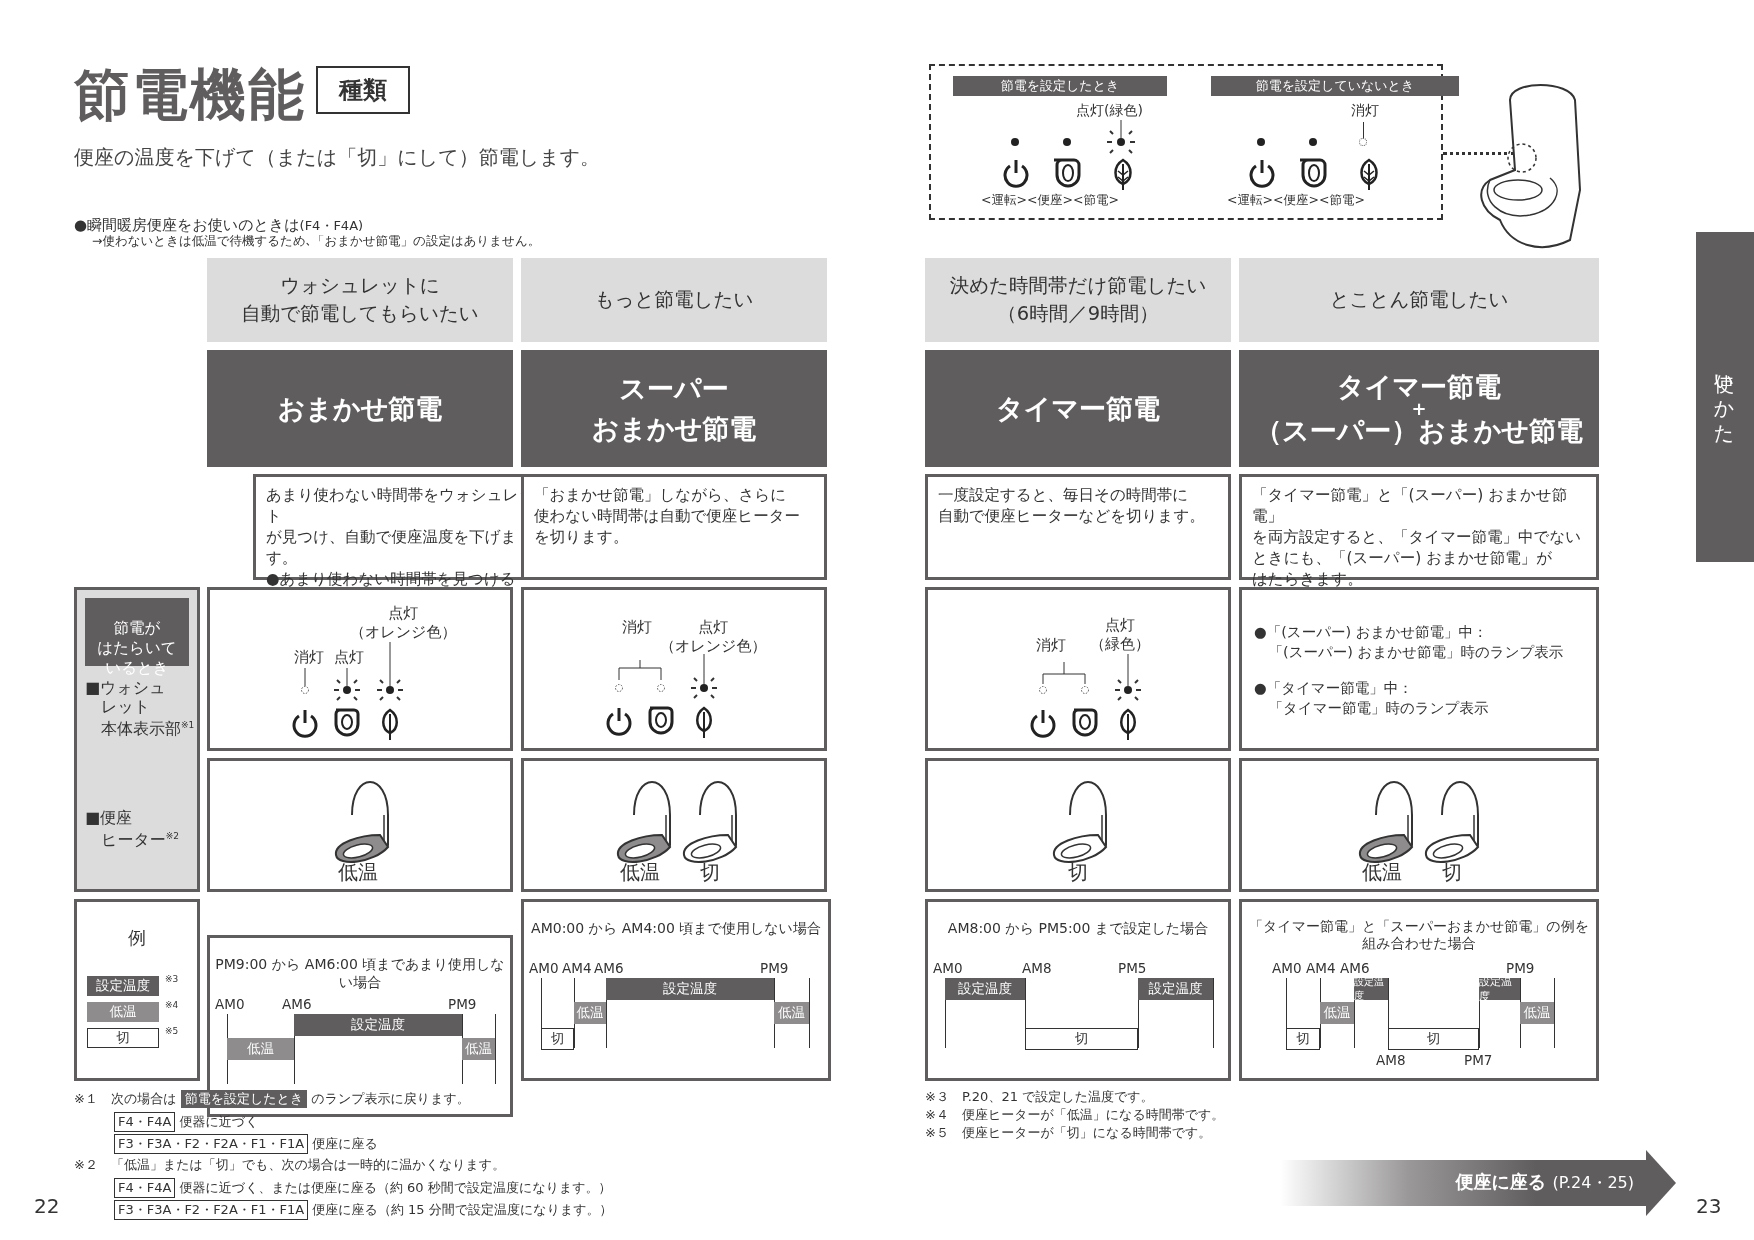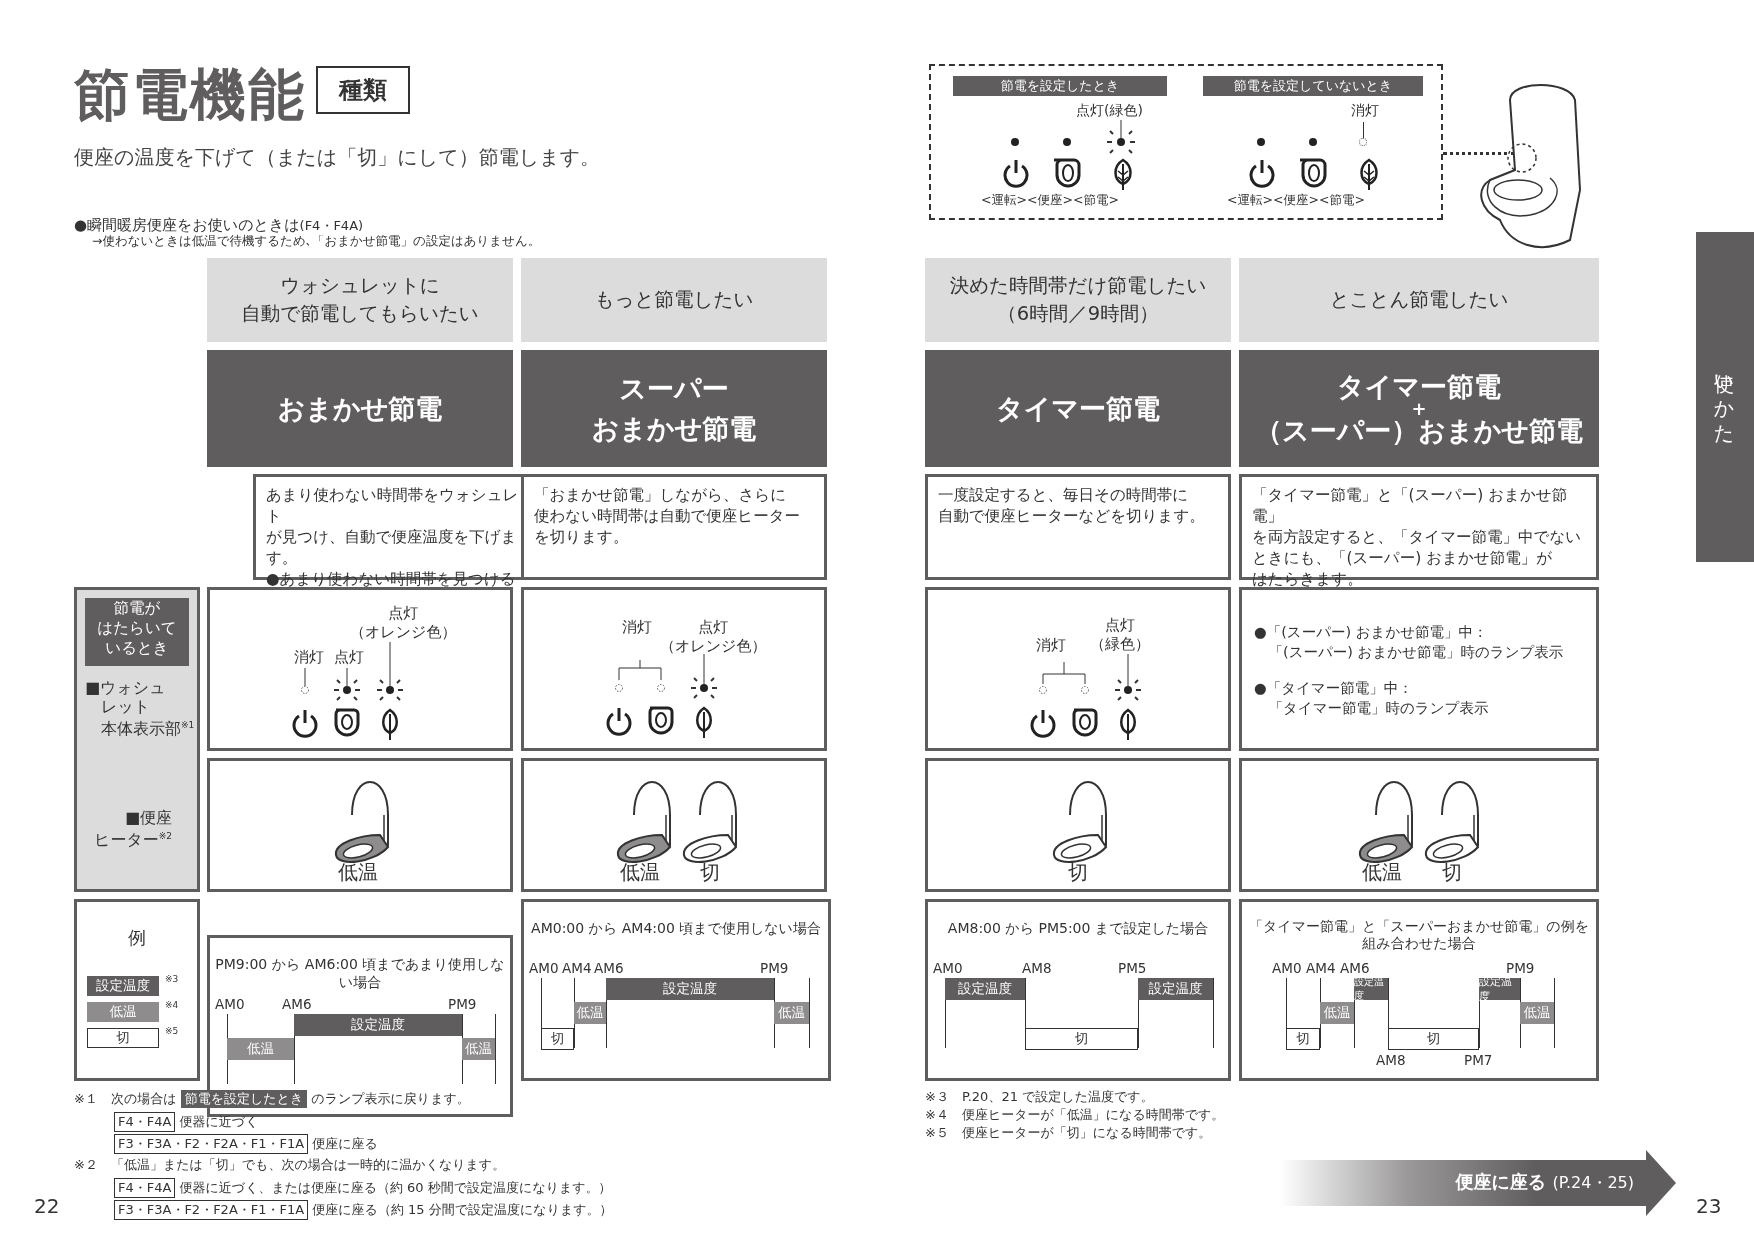--- a/index.html
+++ b/index.html
@@ -63,21 +63,21 @@
 <div class="abs intro">
   <div>便座の温度を下げて（または「切」にして）節電します。</div>
 </div>
 <div class="abs note-b">
   <span>●瞬間暖房便座をお使いのときは</span><small>(F4・F4A)</small>
 </div>
 <div class="abs note-arrow">→使わないときは低温で待機するため､「おまかせ節電」の設定はありません。</div>
 
 <div class="abs lamp-panel">
   <div class="lp-head" style="left:22px;width:214px;">節電を設定したとき</div>
-  <div class="lp-head" style="left:272px;width:220px;">節電を設定していないとき</div>
+  <div class="lp-head" style="left:280px;width:248px;">節電を設定していないとき</div>
   <div class="lp-label" style="left:145px;top:36px;">点灯(緑色)</div>
   <div class="lp-label" style="left:420px;top:36px;">消灯</div>
 
   <div class="dot" style="left:80px;top:72px;"></div>
   <div class="dot" style="left:132px;top:72px;"></div>
   <svg class="abs" style="left:170px;top:52px;" width="40" height="48">
     <line x1="20" y1="2" x2="20" y2="20" stroke="#333" stroke-width="1"></line>
     <circle cx="20" cy="24" r="4" fill="#222"></circle>
     <g stroke="#333" stroke-width="2">
         <line x1="6" y1="24" x2="11" y2="24"></line>
@@ -198,31 +198,31 @@
     <div>自動で便座ヒーターなどを切ります。</div>
 </div>
 <div class="cell desc" style="left:1239px;top:474px;width:360px;height:106px;">
   <div>「タイマー節電」と「(スーパー) おまかせ節電」</div>
     <div>を両方設定すると、「タイマー節電」中でない</div>
     <div>ときにも、「(スーパー) おまかせ節電」が</div>
     <div>はたらきます。</div>
 </div>
 
 <div class="abs" style="left:74px;top:587px;width:126px;height:305px;background:#dcdcdc;border:3px solid #5f5d5e;">
-  <div class="dark" style="position:absolute;left:8px;top:8px;width:104px;height:68px;text-align:center;font-size:15.5px;line-height:20px;padding-top:0;">
+  <div class="dark" style="position:absolute;left:8px;top:8px;width:104px;height:68px;text-align:center;font-size:15.5px;line-height:20px;padding-top:20px;">
     <div>節電が</div>
       <div>はたらいて</div>
       <div>いるとき</div>
   </div>
   <div class="row-label" style="left:8px;top:88px;">
     <div>■ウォシュ</div>
       <div>　レット</div>
       <div><span>　本体表示部</span><sup style="font-size:9px;">※1</sup></div>
   </div>
-  <div class="row-label" style="left:1px;top:218px;text-align:right;">
+  <div class="row-label" style="left:8px;top:218px;">
     <div>■便座</div>
       <div><span>　ヒーター</span><sup style="font-size:9px;">※2</sup></div>
   </div>
 </div>
 
 <div class="cell" style="left:207px;top:587px;width:306px;height:164px;">
   <div class="abs" style="left:140px;top:14px;font-size:15px;text-align:center;line-height:19px;white-space:pre;">点灯
 （オレンジ色）</div>
   <div class="abs" style="left:84px;top:58px;font-size:15px;">消灯</div>
   <div class="abs" style="left:124px;top:58px;font-size:15px;">点灯</div>

